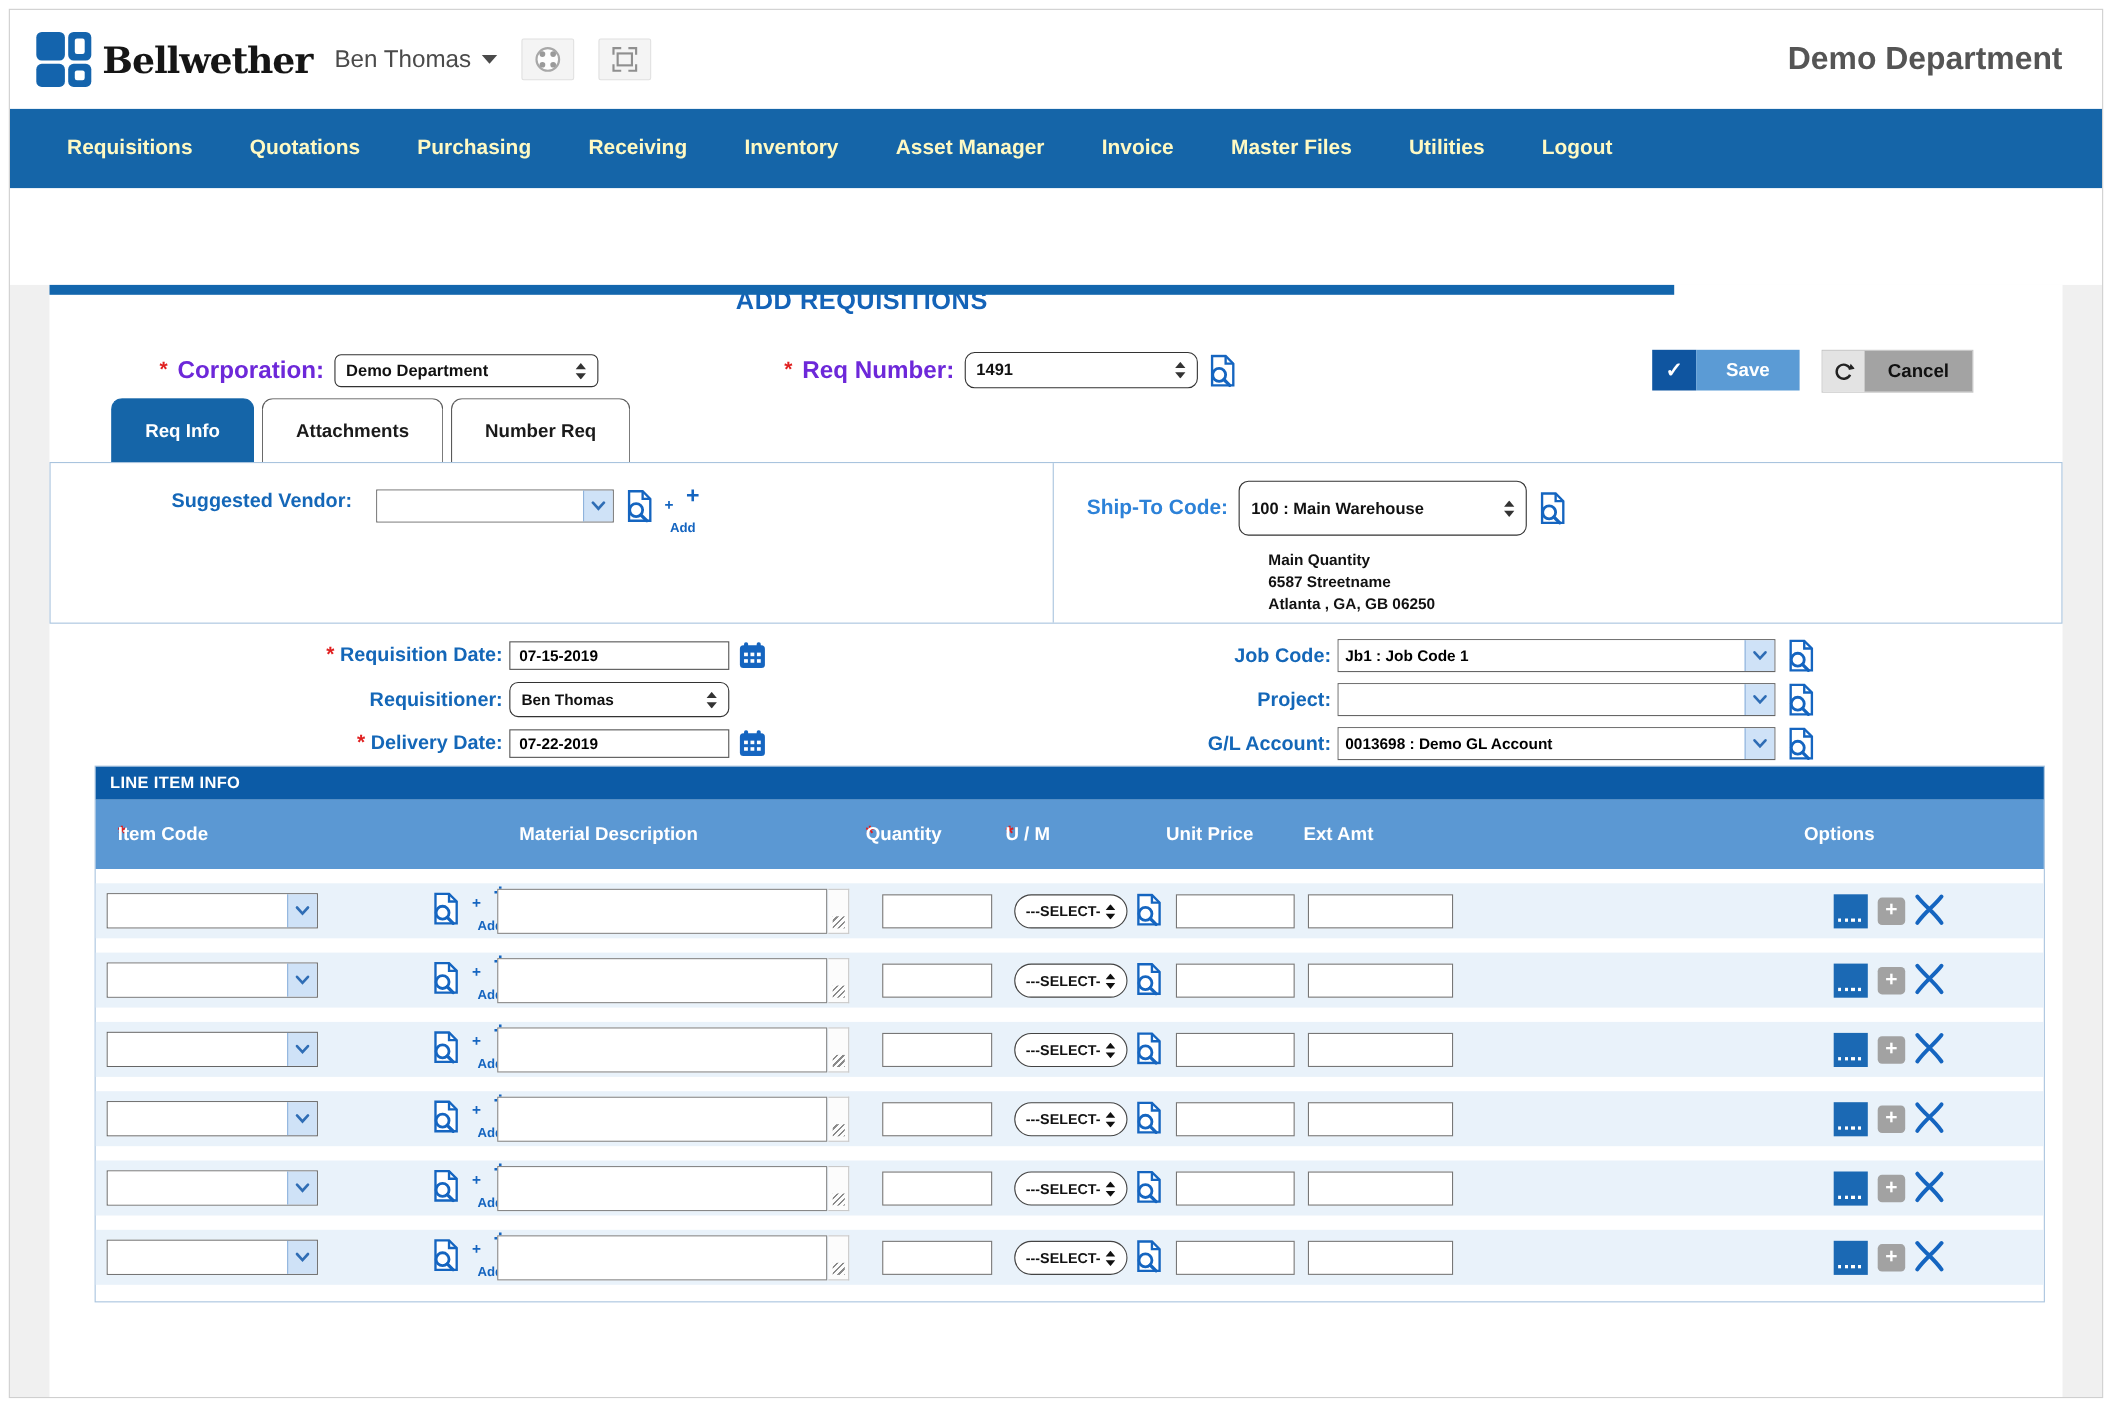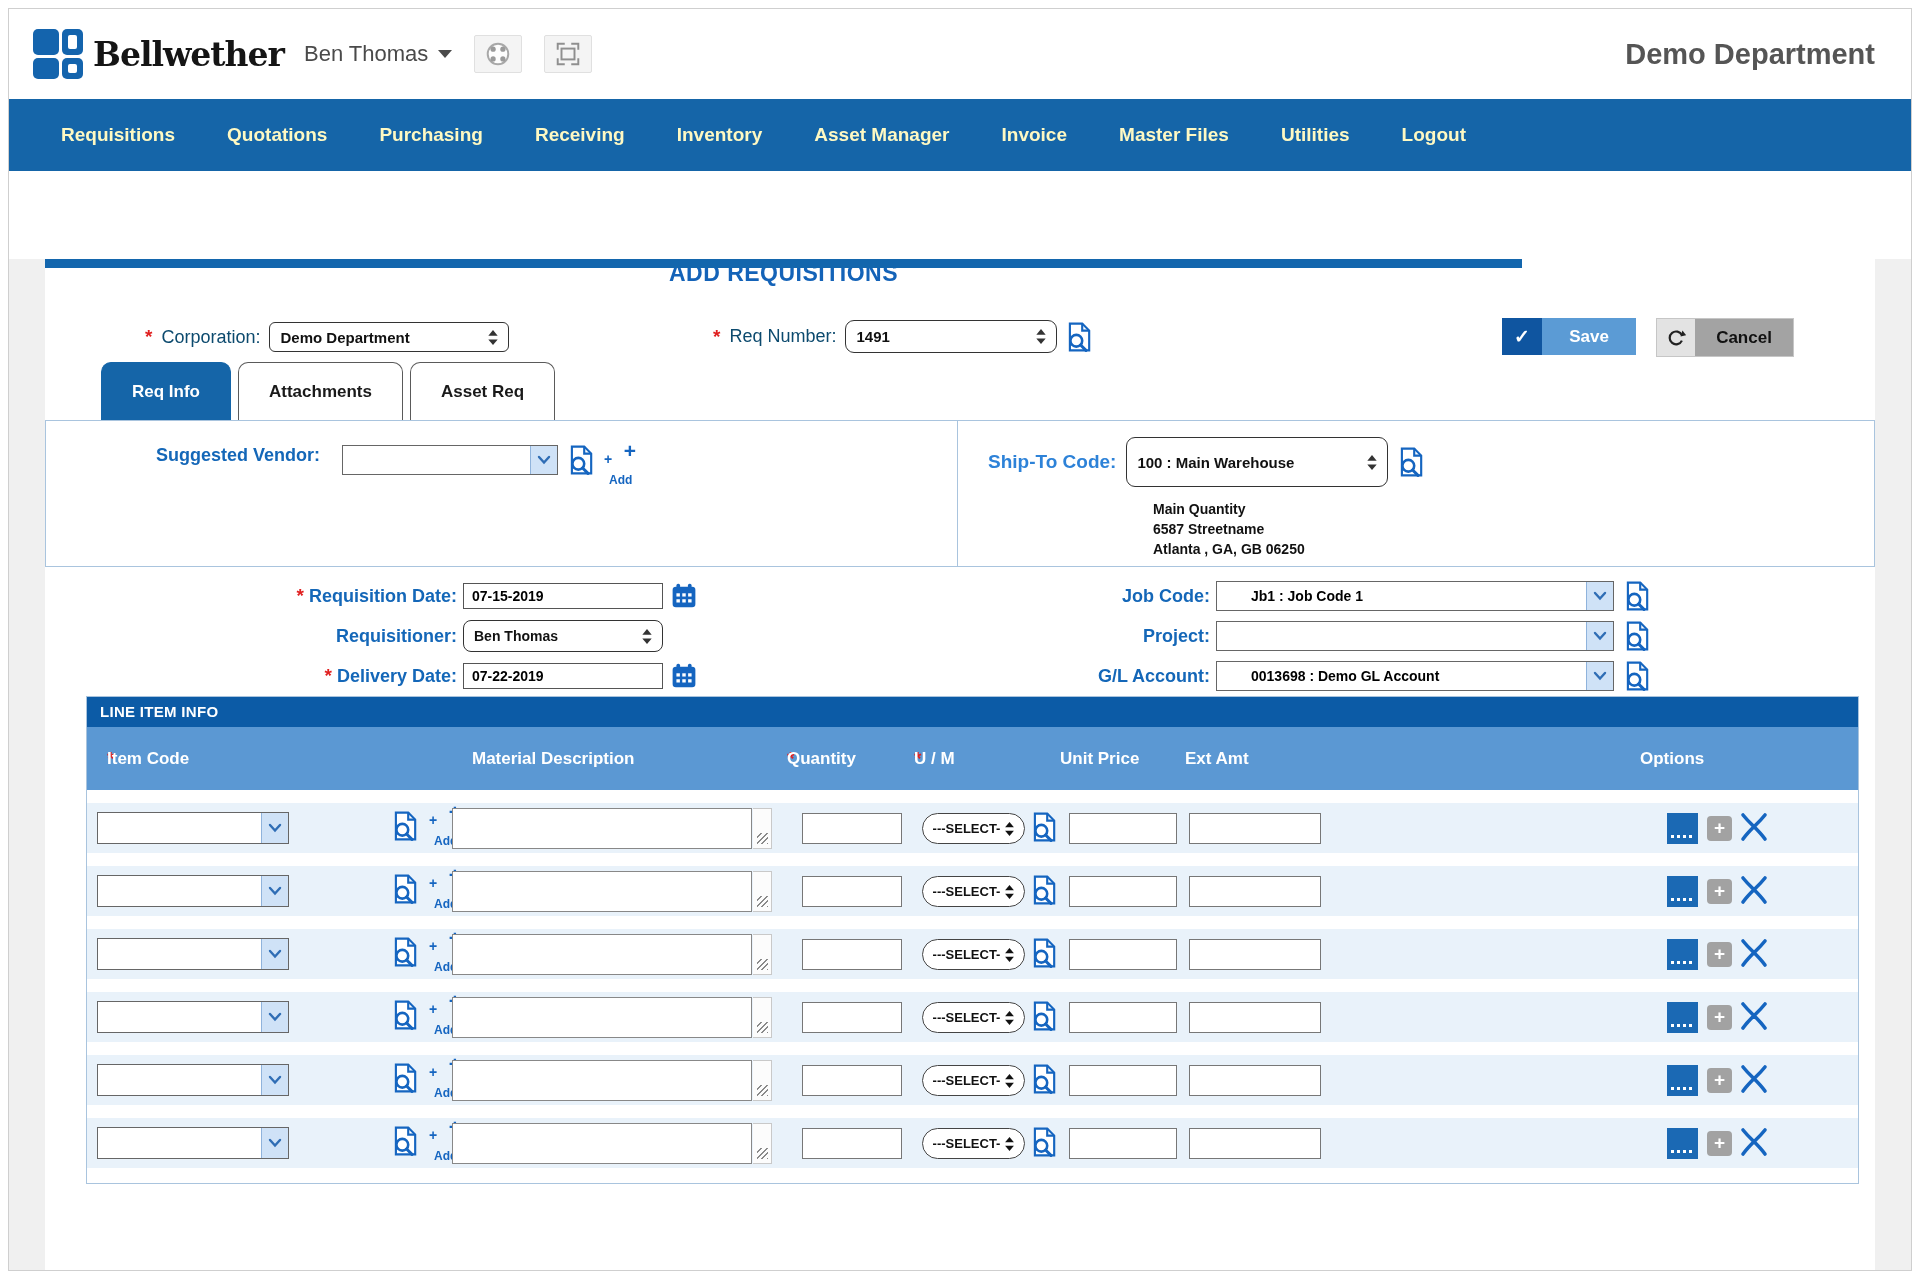--- a/index.html
+++ b/index.html
@@ -25,21 +25,21 @@
   .nav-item { color:#fef9c3; font-size:19px; font-weight:bold; text-decoration:none; cursor:pointer; white-space:nowrap; }
 
   
   main { background:#f0f0f0; height:1101px; }
   .card { position:relative; margin:40px 36px 0 36px; height:1026px; background:#fff; }
   .accent-bar { position:absolute; top:0; left:0; width:1477px; height:9px; background:#1366ad; }
   .page-title { margin-top:88px; width:1477px; text-align:center; font-size:23px; font-weight:bold; color:#1463b8; letter-spacing:.5px; height:28px; line-height:28px; }
 
   .row-top { position:relative; height:48px; margin-top:27px; }
   .field { position:absolute; display:flex; align-items:center; gap:9px; }
-  .flabel { font-size:18px; font-weight:normal; color:#0c4a6e; white-space:nowrap; }
+  .flabel { font-size:22px; font-weight:bold; color:#6d28d9; white-space:nowrap; }
   .req { color:#e02020; font-weight:bold; font-size:19px; }
   .sel { border:1.5px solid #333; border-radius:6px; background:#fff; display:flex; align-items:center; justify-content:space-between; padding:0 10px; height:30px; font-weight:bold; font-size:15px; color:#111; cursor:pointer; }
   .corp-field { left:100px; top:8px; }
   .corp-field .sel { width:240px; }
   .reqnum-field { left:668px; top:6px; }
   .reqnum-field .sel { width:212px; height:33px; border-radius:9px; }
   .icon-btn { background:none; border:none; cursor:pointer; display:inline-flex; padding:0; }
   .actions { position:absolute; right:81px; top:4px; display:flex; gap:20px; }
   .split-btn { display:flex; padding:0; border:none; background:none; cursor:pointer; }
   .seg { display:flex; align-items:center; justify-content:center; height:37px; font-size:17px; font-weight:bold; }
@@ -51,21 +51,21 @@
 
   
   .tabs { display:flex; gap:7px; margin-left:56px; height:58px; }
   .tab { height:58px; padding:0 30px; display:flex; align-items:center; font-size:17px; font-weight:bold; border:1px solid #5a5a5a; border-bottom:none; border-radius:10px 10px 0 0; background:#fff; color:#1a1a1a; cursor:pointer; }
   .tab.active { background:#1565a8; color:#fff; border-color:#1565a8; }
 
   
   .panel-top { display:flex; border:1px solid #a9c4de; height:147px; }
   .vendor-pane { width:911px; display:flex; align-items:flex-start; padding-top:24px; }
   .vlabel { width:250px; margin-left:24px; text-align:right; font-size:18px; font-weight:bold; color:#1467b8; }
-  .combo { display:flex; border:1px solid #666; background:#fff; height:30px;padding-left:28px; }
+  .combo { display:flex; border:1px solid #666; background:#fff; height:30px; }
   .combo input { flex:1; min-width:0; border:none; outline:none; font-family:inherit; font-size:14px; font-weight:bold; padding:0 6px; }
   .chev-btn { width:27px; background:#cfe2f7; border-left:1px solid #8fb3dc; display:flex; align-items:center; justify-content:center; cursor:pointer; }
   .vendor-combo { width:216px; margin-left:22px; }
   .pane-icon { margin-left:10px; display:inline-flex; cursor:pointer; }
   .add-icon { position:relative; width:36px; height:44px; margin-left:8px; color:#1565c0; cursor:pointer; flex:none; }
   .add-icon .p-big { position:absolute; right:2px; top:-6px; font-size:21px; font-weight:bold; }
   .add-icon .p-small { position:absolute; left:2px; top:6px; font-size:14px; font-weight:bold; }
   .add-icon .add-txt { position:absolute; left:7px; bottom:2px; font-size:12px; font-weight:bold; }
   .shipto-pane { flex:1; border-left:1px solid #a9c4de; padding:16px 0 0 30px; }
   .st-row { display:flex; align-items:center; gap:10px; }
@@ -214,21 +214,21 @@
                 </svg>
             </span>
             <span class="seg cancel-label">Cancel</span>
           </button>
         </div>
       </div>
 
       <div class="tabs">
         <div class="tab active">Req Info</div>
         <div class="tab">Attachments</div>
-        <div class="tab">Asset Req</div>
+        <div class="tab">Number Req</div>
       </div>
 
       <div class="panel-top">
         <div class="vendor-pane">
           <span class="vlabel">Suggested Vendor:</span>
           <div class="combo vendor-combo">
             <input style="">
             <span class="chev-btn">
               <svg width="14" height="10" viewBox="0 0 14 10">
                   <path d="M2 2 L7 7.5 L12 2" fill="none" stroke="#2f6db5" stroke-width="2.4" stroke-linecap="round"></path>

